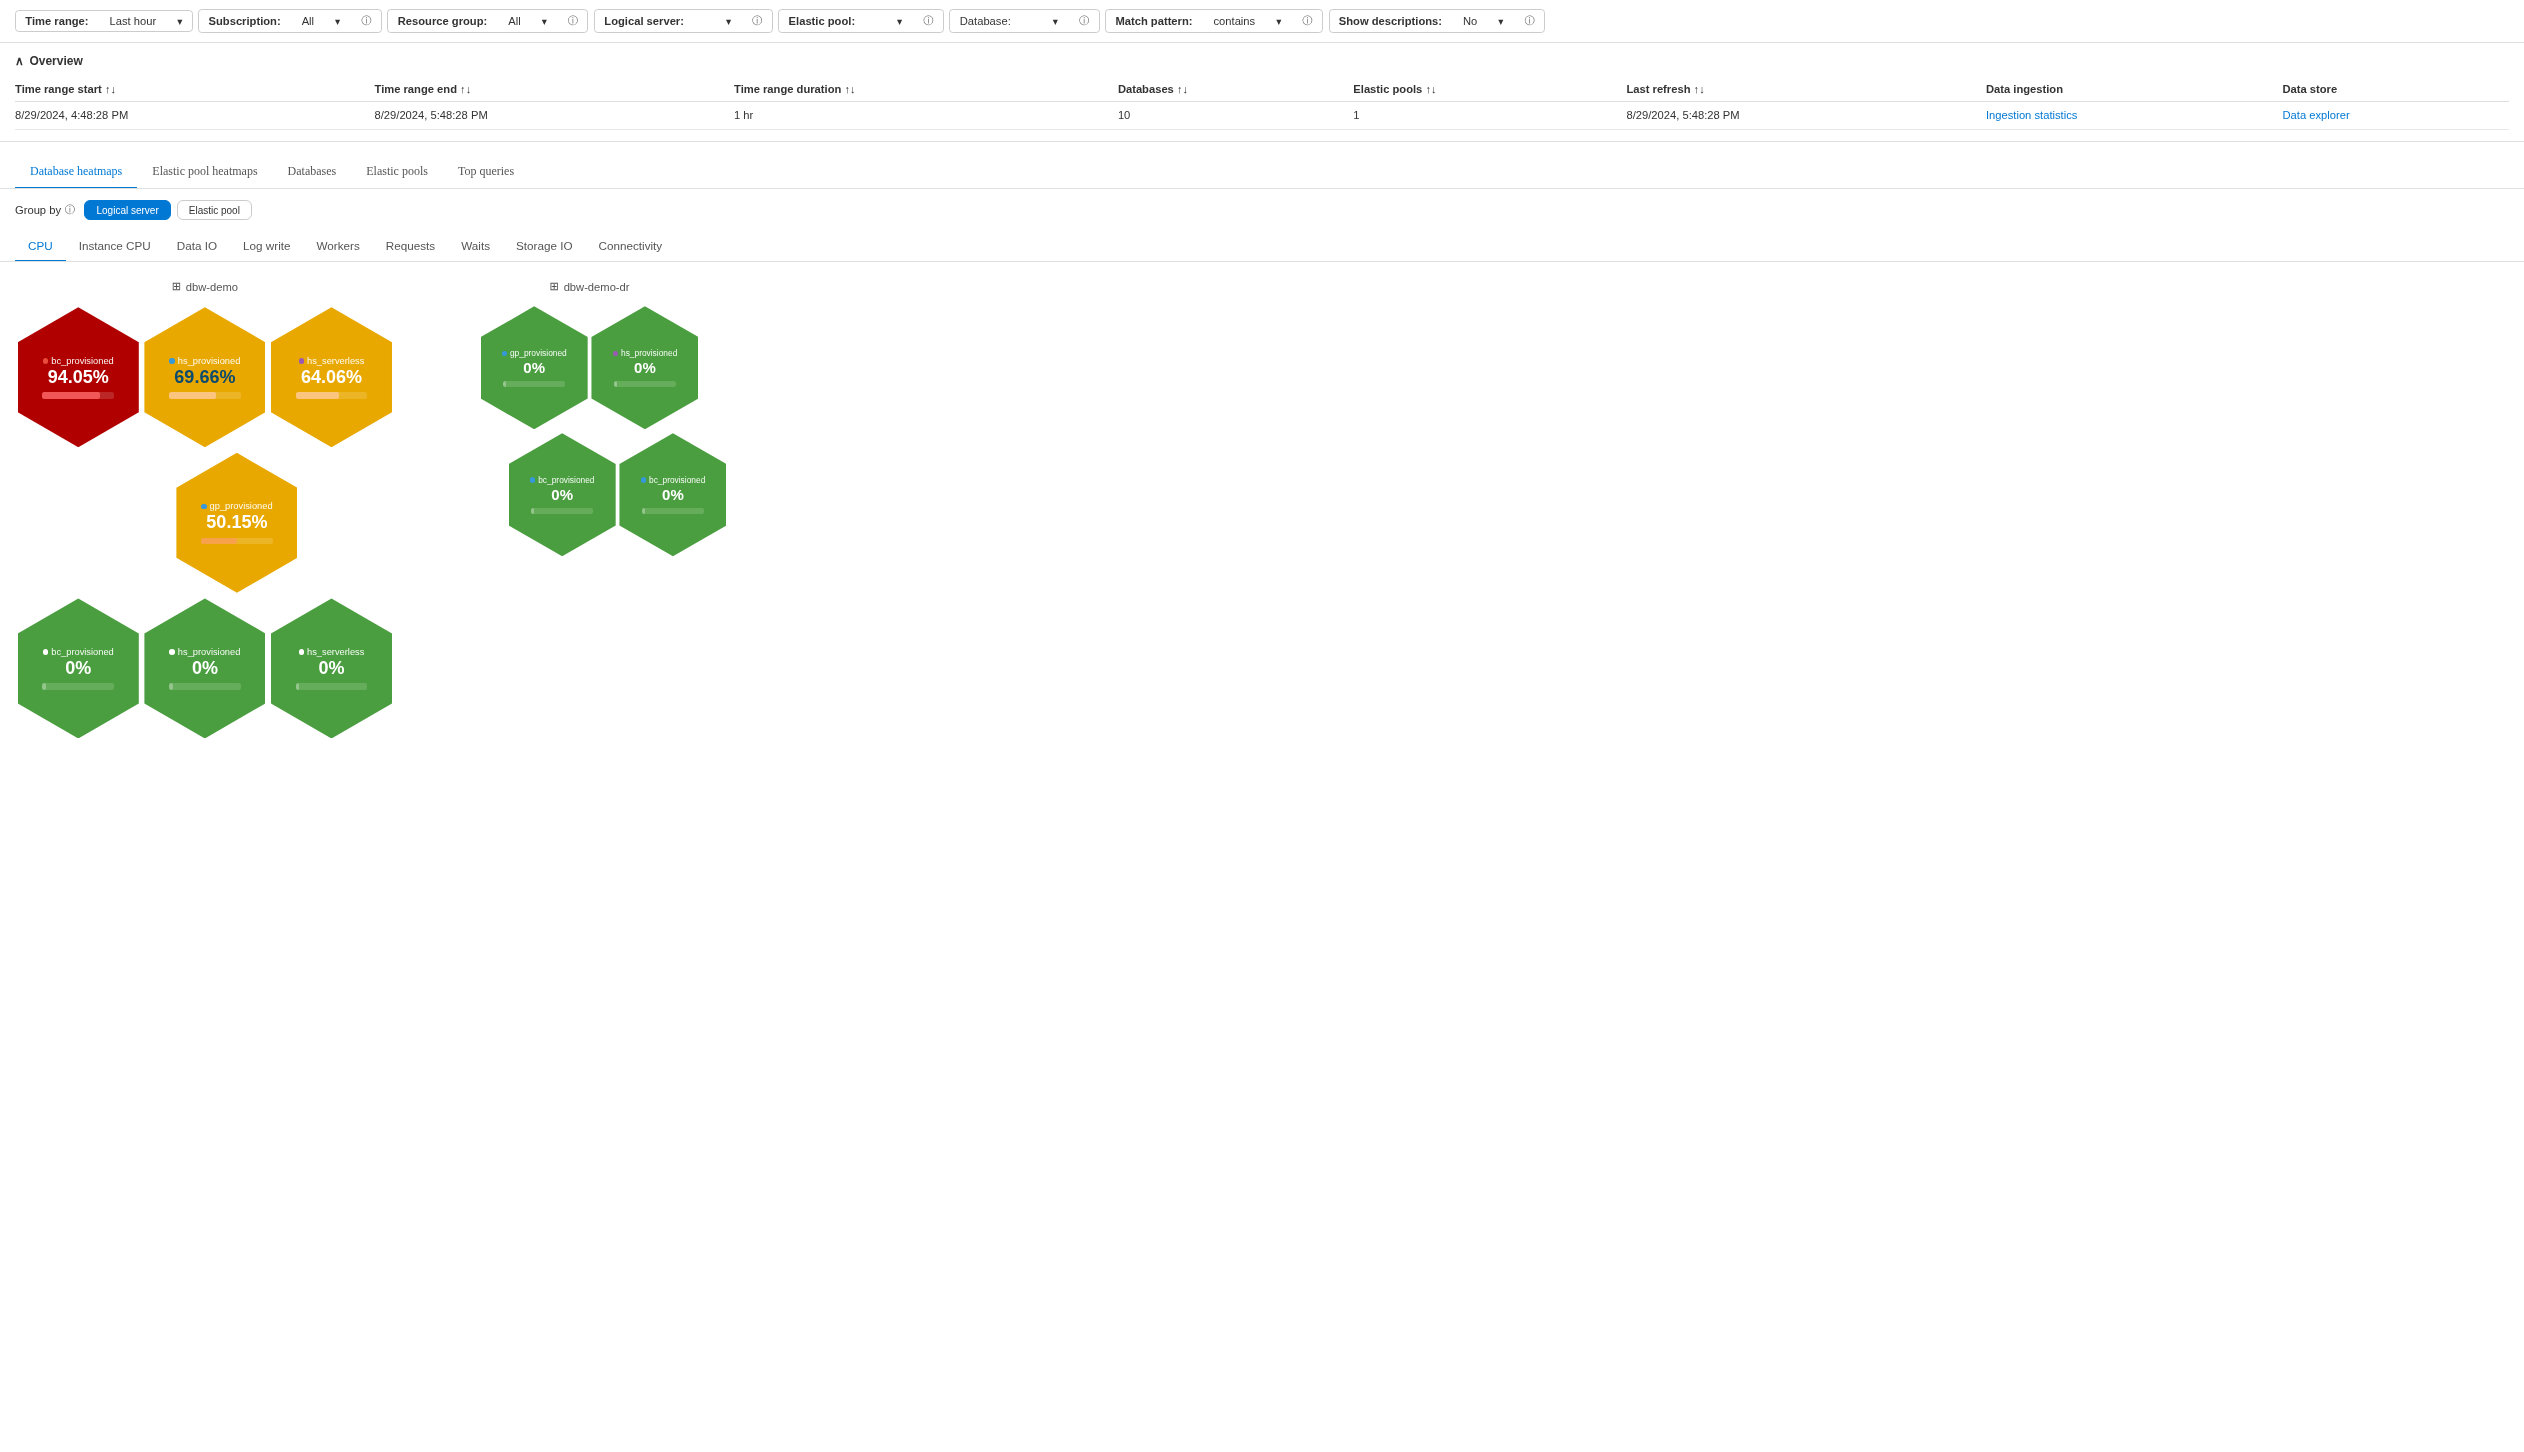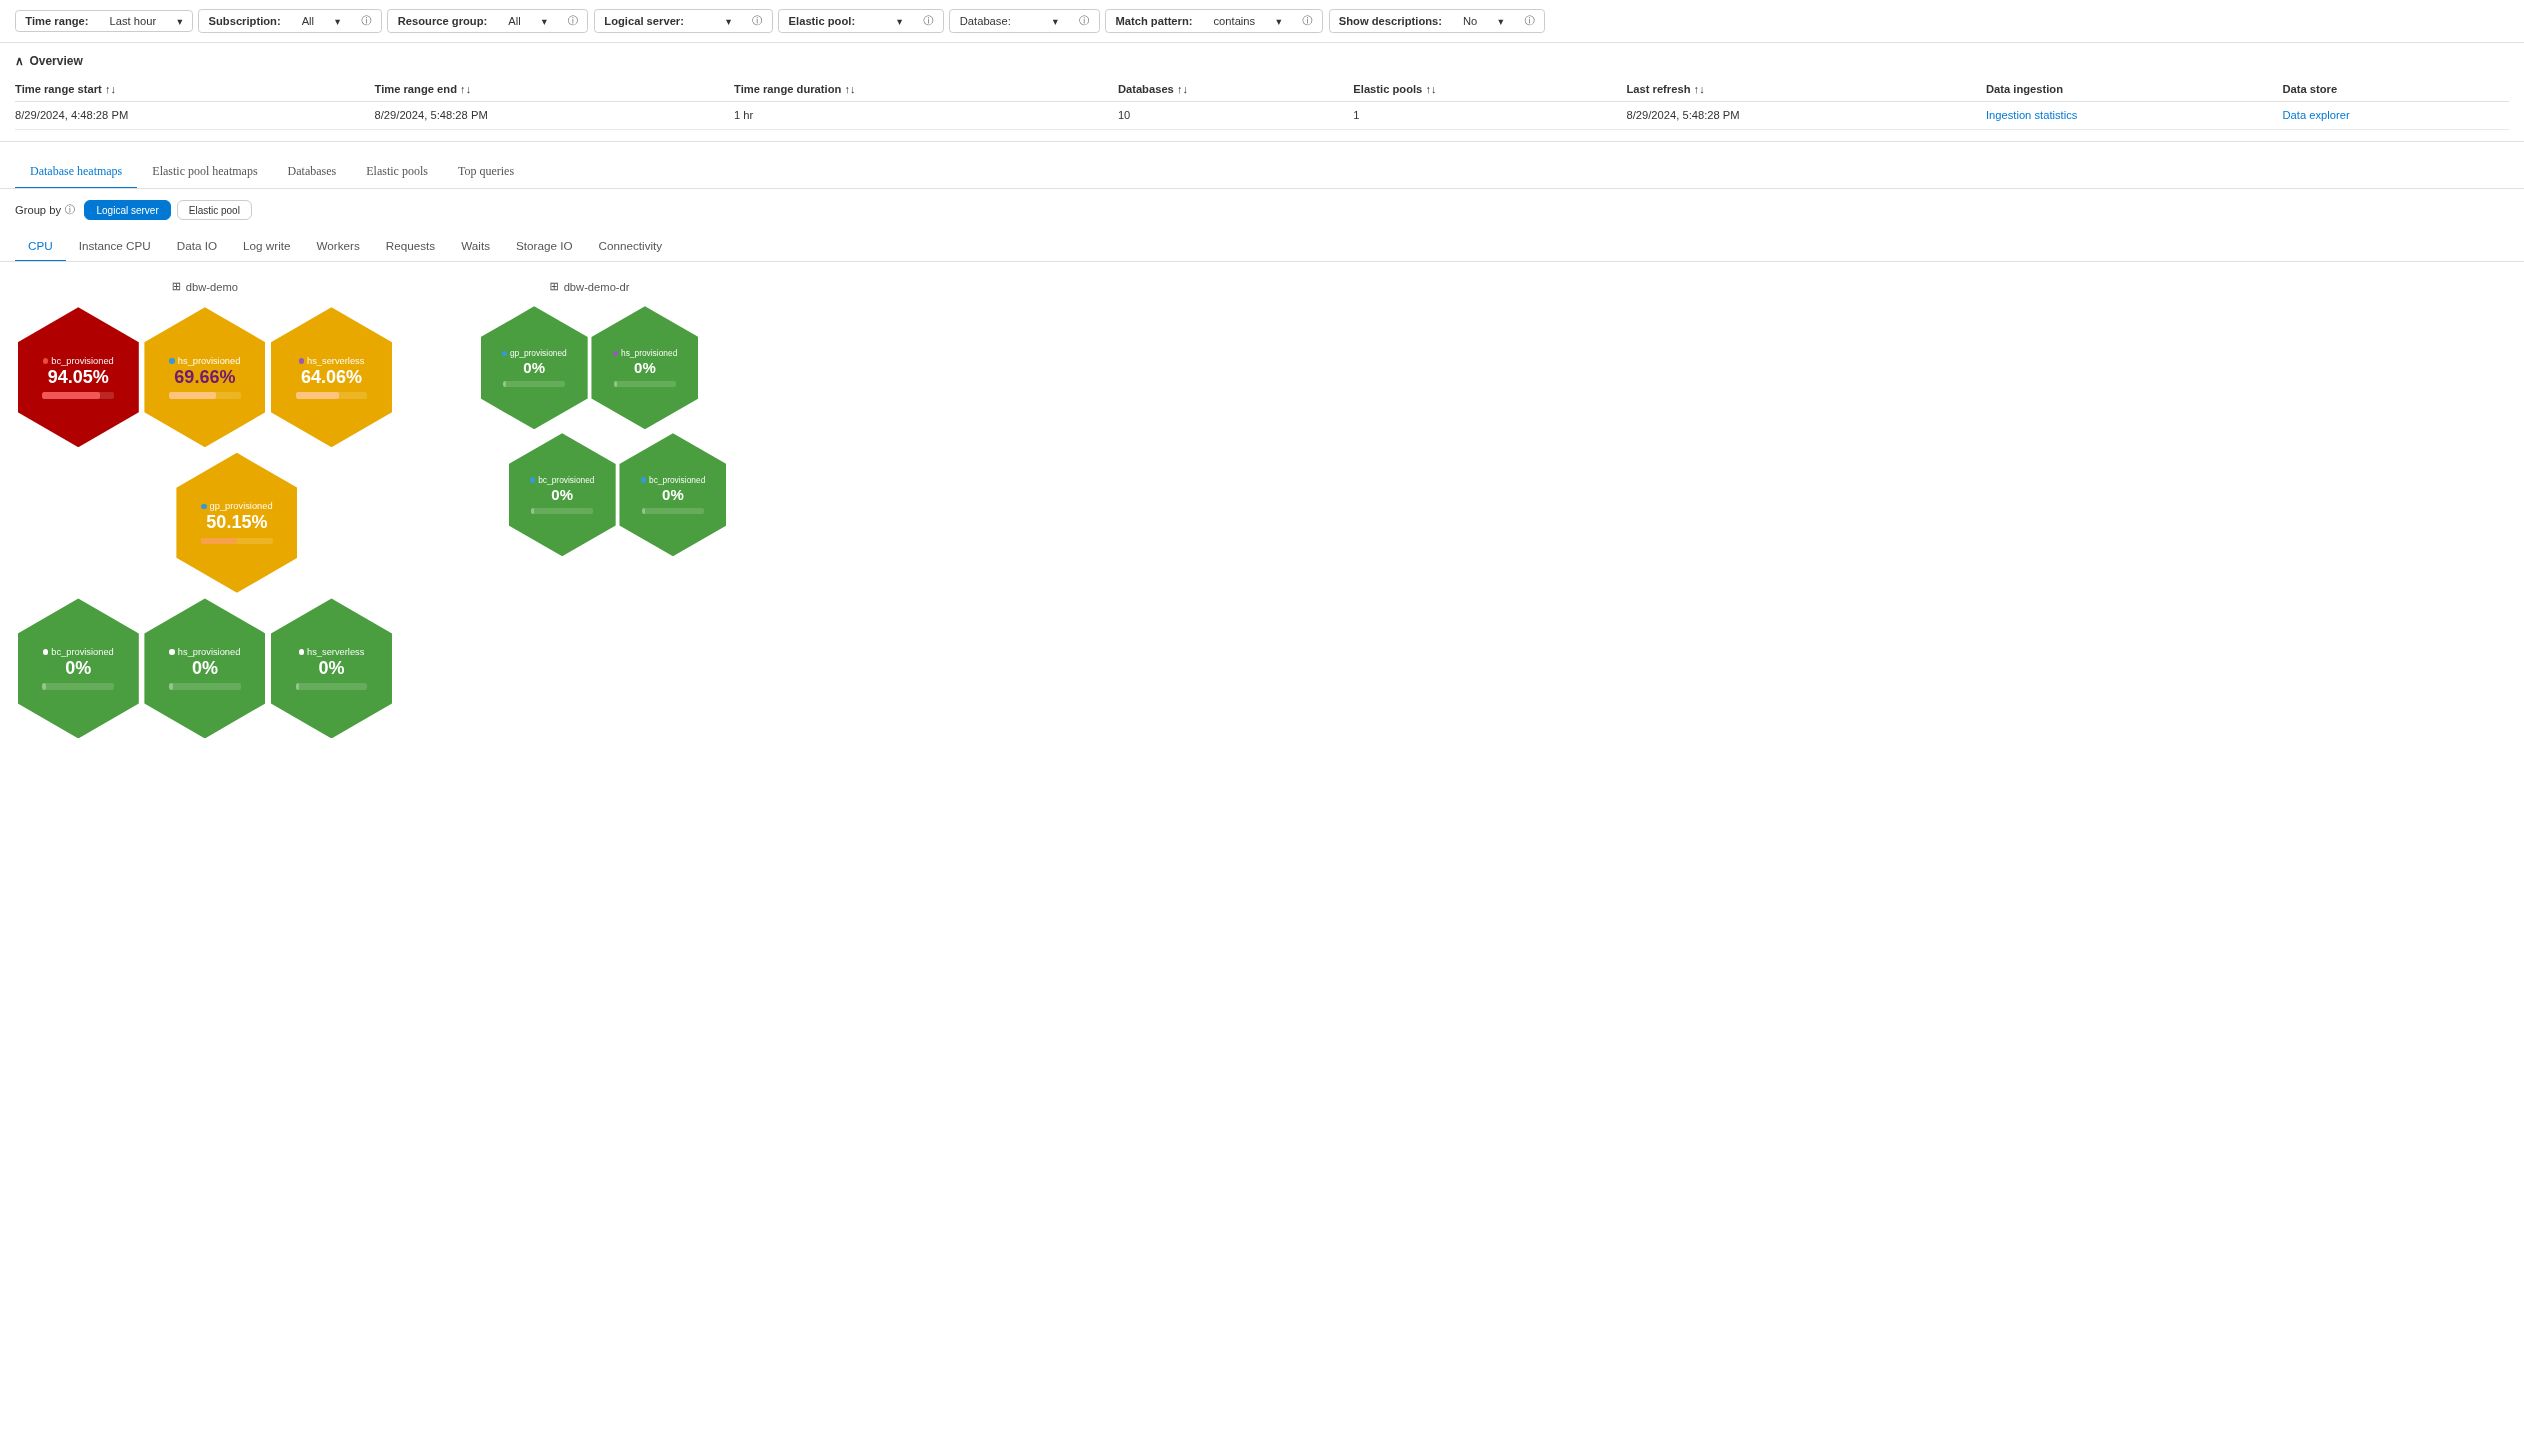--- a/index.html
+++ b/index.html
@@ -256,21 +256,21 @@
                 <div class="hex-bar" style="height: 100%; width: 80%; background: rgba(255, 100, 100, 0.8); border-radius: 1.9px;"></div>
               </div>
             </div>
           </div>
           <div class="hexagon" style="width: 121px; height: 140px; background: rgb(232, 168, 0); margin: 2.8px; clip-path: polygon(50% 0%, 100% 25%, 100% 75%, 50% 100%, 0% 75%, 0% 25%);">
             <div class="hex-inner" style="display: flex; flex-direction: column; align-items: center; justify-content: center;">
               <div class="hex-db-name" style="font-size: 9.3px; color: rgba(255, 255, 255, 0.95); margin-bottom: 0.9px; display: flex; align-items: center; gap: 2.8px;">
                 <span class="hex-dot" style="width: 5.6px; height: 5.6px; border-radius: 50%; background: rgb(52, 152, 219); display: inline-block;"></span>
                 <span>hs_provisioned</span>
               </div>
-              <div class="hex-pct" style="font-size: 18px; font-weight: 600; color: #701a75;">69.66%</div>
+              <div class="hex-pct" style="font-size: 18px; font-weight: 600; color: #0c4a6e;">69.66%</div>
               <div class="hex-bar-container" style="width: 70%; height: 6.5px; margin-top: 4.7px; border-radius: 1.9px; overflow: hidden; background: rgba(255, 255, 255, 0.15);">
                 <div class="hex-bar" style="height: 100%; width: 65%; background: rgba(255, 200, 150, 0.8); border-radius: 1.9px;"></div>
               </div>
             </div>
           </div>
           <div class="hexagon" style="width: 121px; height: 140px; background: rgb(232, 168, 0); margin: 2.8px; clip-path: polygon(50% 0%, 100% 25%, 100% 75%, 50% 100%, 0% 75%, 0% 25%);">
             <div class="hex-inner" style="display: flex; flex-direction: column; align-items: center; justify-content: center;">
               <div class="hex-db-name" style="font-size: 9.3px; color: rgba(255, 255, 255, 0.95); margin-bottom: 0.9px; display: flex; align-items: center; gap: 2.8px;">
                 <span class="hex-dot" style="width: 5.6px; height: 5.6px; border-radius: 50%; background: rgb(155, 89, 182); display: inline-block;"></span>
                 <span>hs_serverless</span>

